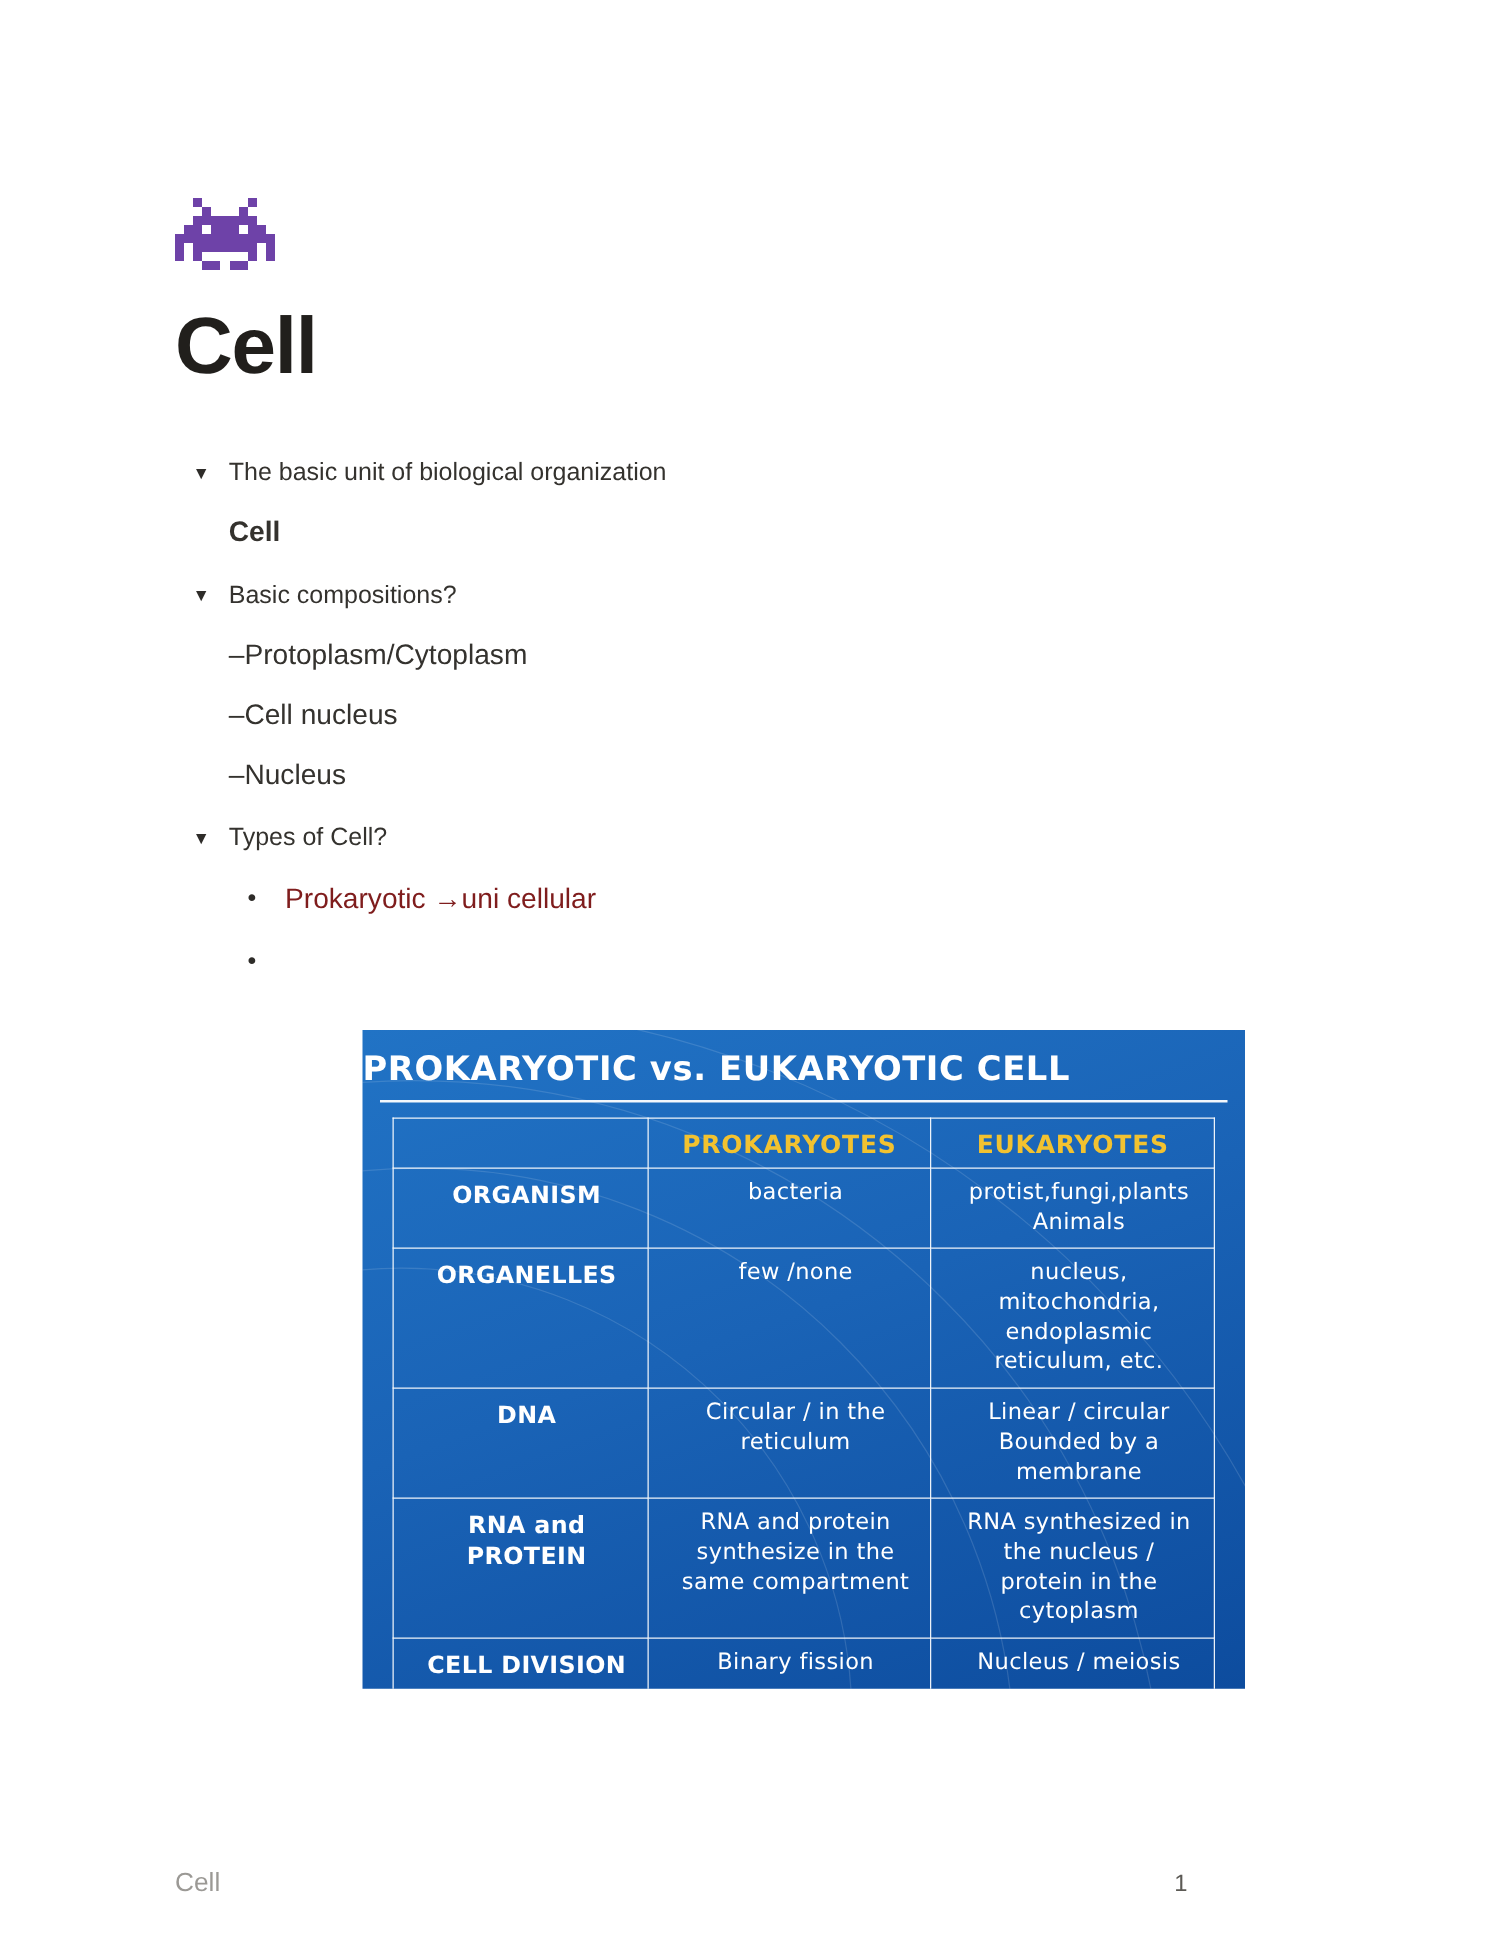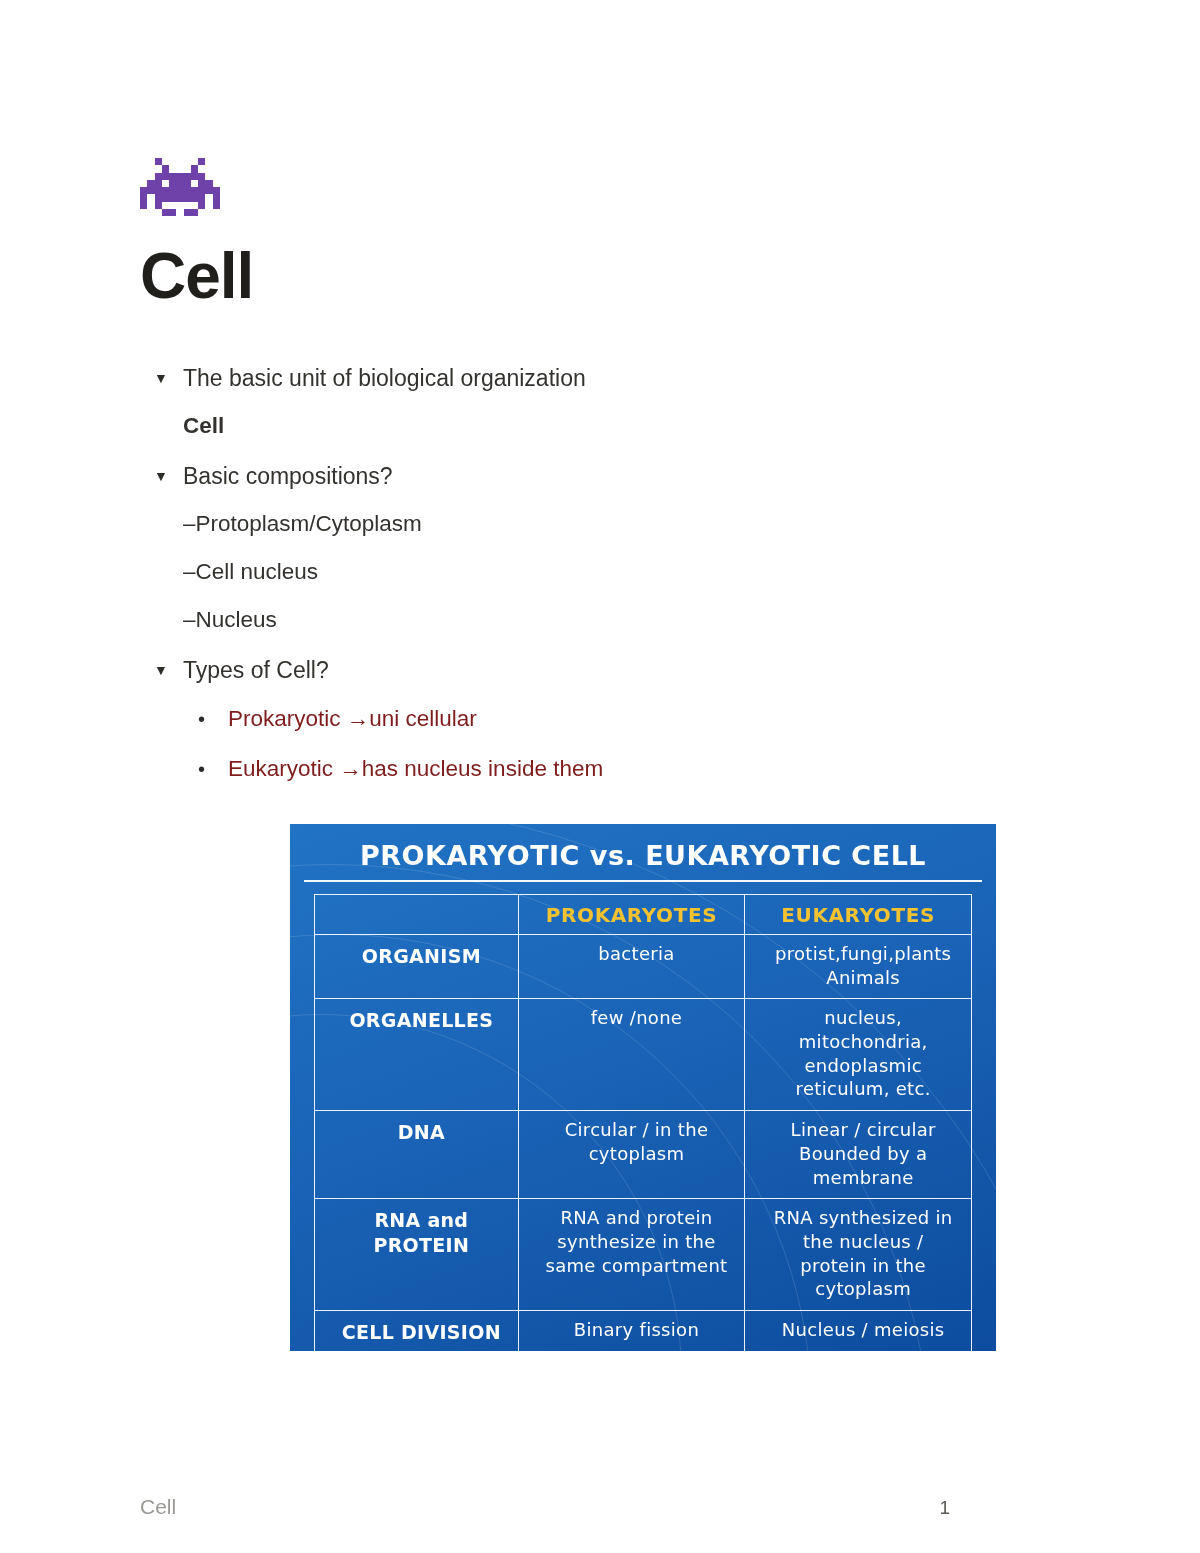--- a/index.html
+++ b/index.html
@@ -14,42 +14,42 @@
   .page-icon svg { display:block; }
 
   .page-title {
     margin:24px 0 46px 0; font-size:64px; font-weight:700; color:#211f1c;
     letter-spacing:-1px; line-height:1;
   }
 
   .toggle-block { margin:0 0 2px 0; }
   .toggle-row { display:flex; align-items:center; height:48px; padding-left:14px; cursor:pointer; }
   .tri { width:22px; margin-right:7px; font-size:14px; color:#2e2c29; text-align:left; }
-  .toggle-label { font-size:23px; color:#34322e; }
+  .toggle-label { font-size:20px; color:#34322e; }
   .toggle-content { padding-left:43px; font-size:22.5px; line-height:48px; color:#34322e; }
   .toggle-content.bold { font-weight:700; }
 
   .bullet-row { display:flex; align-items:center; height:50px; padding-left:58px; }
   .dot { width:30px; font-size:20px; color:#2e2c29; }
   .bullet-text { font-size:22.5px; color:#7f1d1d; }
 
   .slide {
     position:relative; width:706px; height:527px; margin:30px 0 0 150px;
     background:linear-gradient(160deg, var(--slide-background-top,#2173c5) 0%, #1a63b6 45%, var(--slide-background-bottom,#0d4c9e) 100%);
     overflow:hidden; font-family:"DejaVu Sans", sans-serif; letter-spacing:.3px;
   }
   .arc { position:absolute; border:1px solid rgba(255,255,255,0.13); border-radius:50%; }
   .arc1 { width:950px; height:950px; left:-430px; top:110px; }
   .arc2 { width:1200px; height:1200px; left:-560px; top:40px; }
   .arc3 { width:720px; height:720px; left:-330px; top:190px; }
   .arc4 { width:1500px; height:1500px; left:-700px; top:-20px; }
 
   .slide-inner { position:relative; z-index:1; }
   .slide-title {
-    margin-top:16px; text-align:center; color:#ffffff; font-weight:700;
+    margin-top:16px; text-align:left; color:#ffffff; font-weight:700;
     font-size:27px; letter-spacing:.5px;
   }
   .title-rule { height:2px; background:rgba(255,255,255,0.95); margin:9px 14px 0 14px; }
 
   table.slide-table {
     width:calc(100% - 48px); margin:12px 24px 0 24px;
     border-collapse:collapse; table-layout:fixed;
   }
   .slide-table td, .slide-table th {
     border:1px solid rgba(255,255,255,0.92); text-align:center; vertical-align:top;
@@ -130,21 +130,20 @@
       <div class="toggle-row">
         <span class="tri">▼</span>
         <span class="toggle-label">Types of Cell?</span>
       </div>
       <div class="bullet-row">
         <span class="dot">•</span>
         <span class="bullet-text">Prokaryotic →uni cellular</span>
       </div>
       <div class="bullet-row">
         <span class="dot">•</span>
-        <span class="bullet-text">Eukaryotic →has nucleus inside them</span>
       </div>
     </div>
 
     <div class="slide">
       <div class="arc arc1"></div>
       <div class="arc arc2"></div>
       <div class="arc arc3"></div>
       <div class="arc arc4"></div>
       <div class="slide-inner">
         <div class="slide-title">PROKARYOTIC vs. EUKARYOTIC CELL</div>
@@ -171,21 +170,21 @@
             <td class="lbl"><span class="cell-text">ORGANELLES</span></td>
             <td><span class="cell-text">few /none</span></td>
             <td><span class="cell-text">nucleus,
 mitochondria,
 endoplasmic
 reticulum, etc.</span></td>
           </tr>
           <tr class="r2">
             <td class="lbl"><span class="cell-text">DNA</span></td>
             <td><span class="cell-text">Circular / in the
-cytoplasm</span></td>
+reticulum</span></td>
             <td><span class="cell-text">Linear / circular
 Bounded by a
 membrane</span></td>
           </tr>
           <tr class="r3">
             <td class="lbl"><span class="cell-text">RNA and
 PROTEIN</span></td>
             <td><span class="cell-text">RNA and protein
 synthesize in the
 same compartment</span></td>

